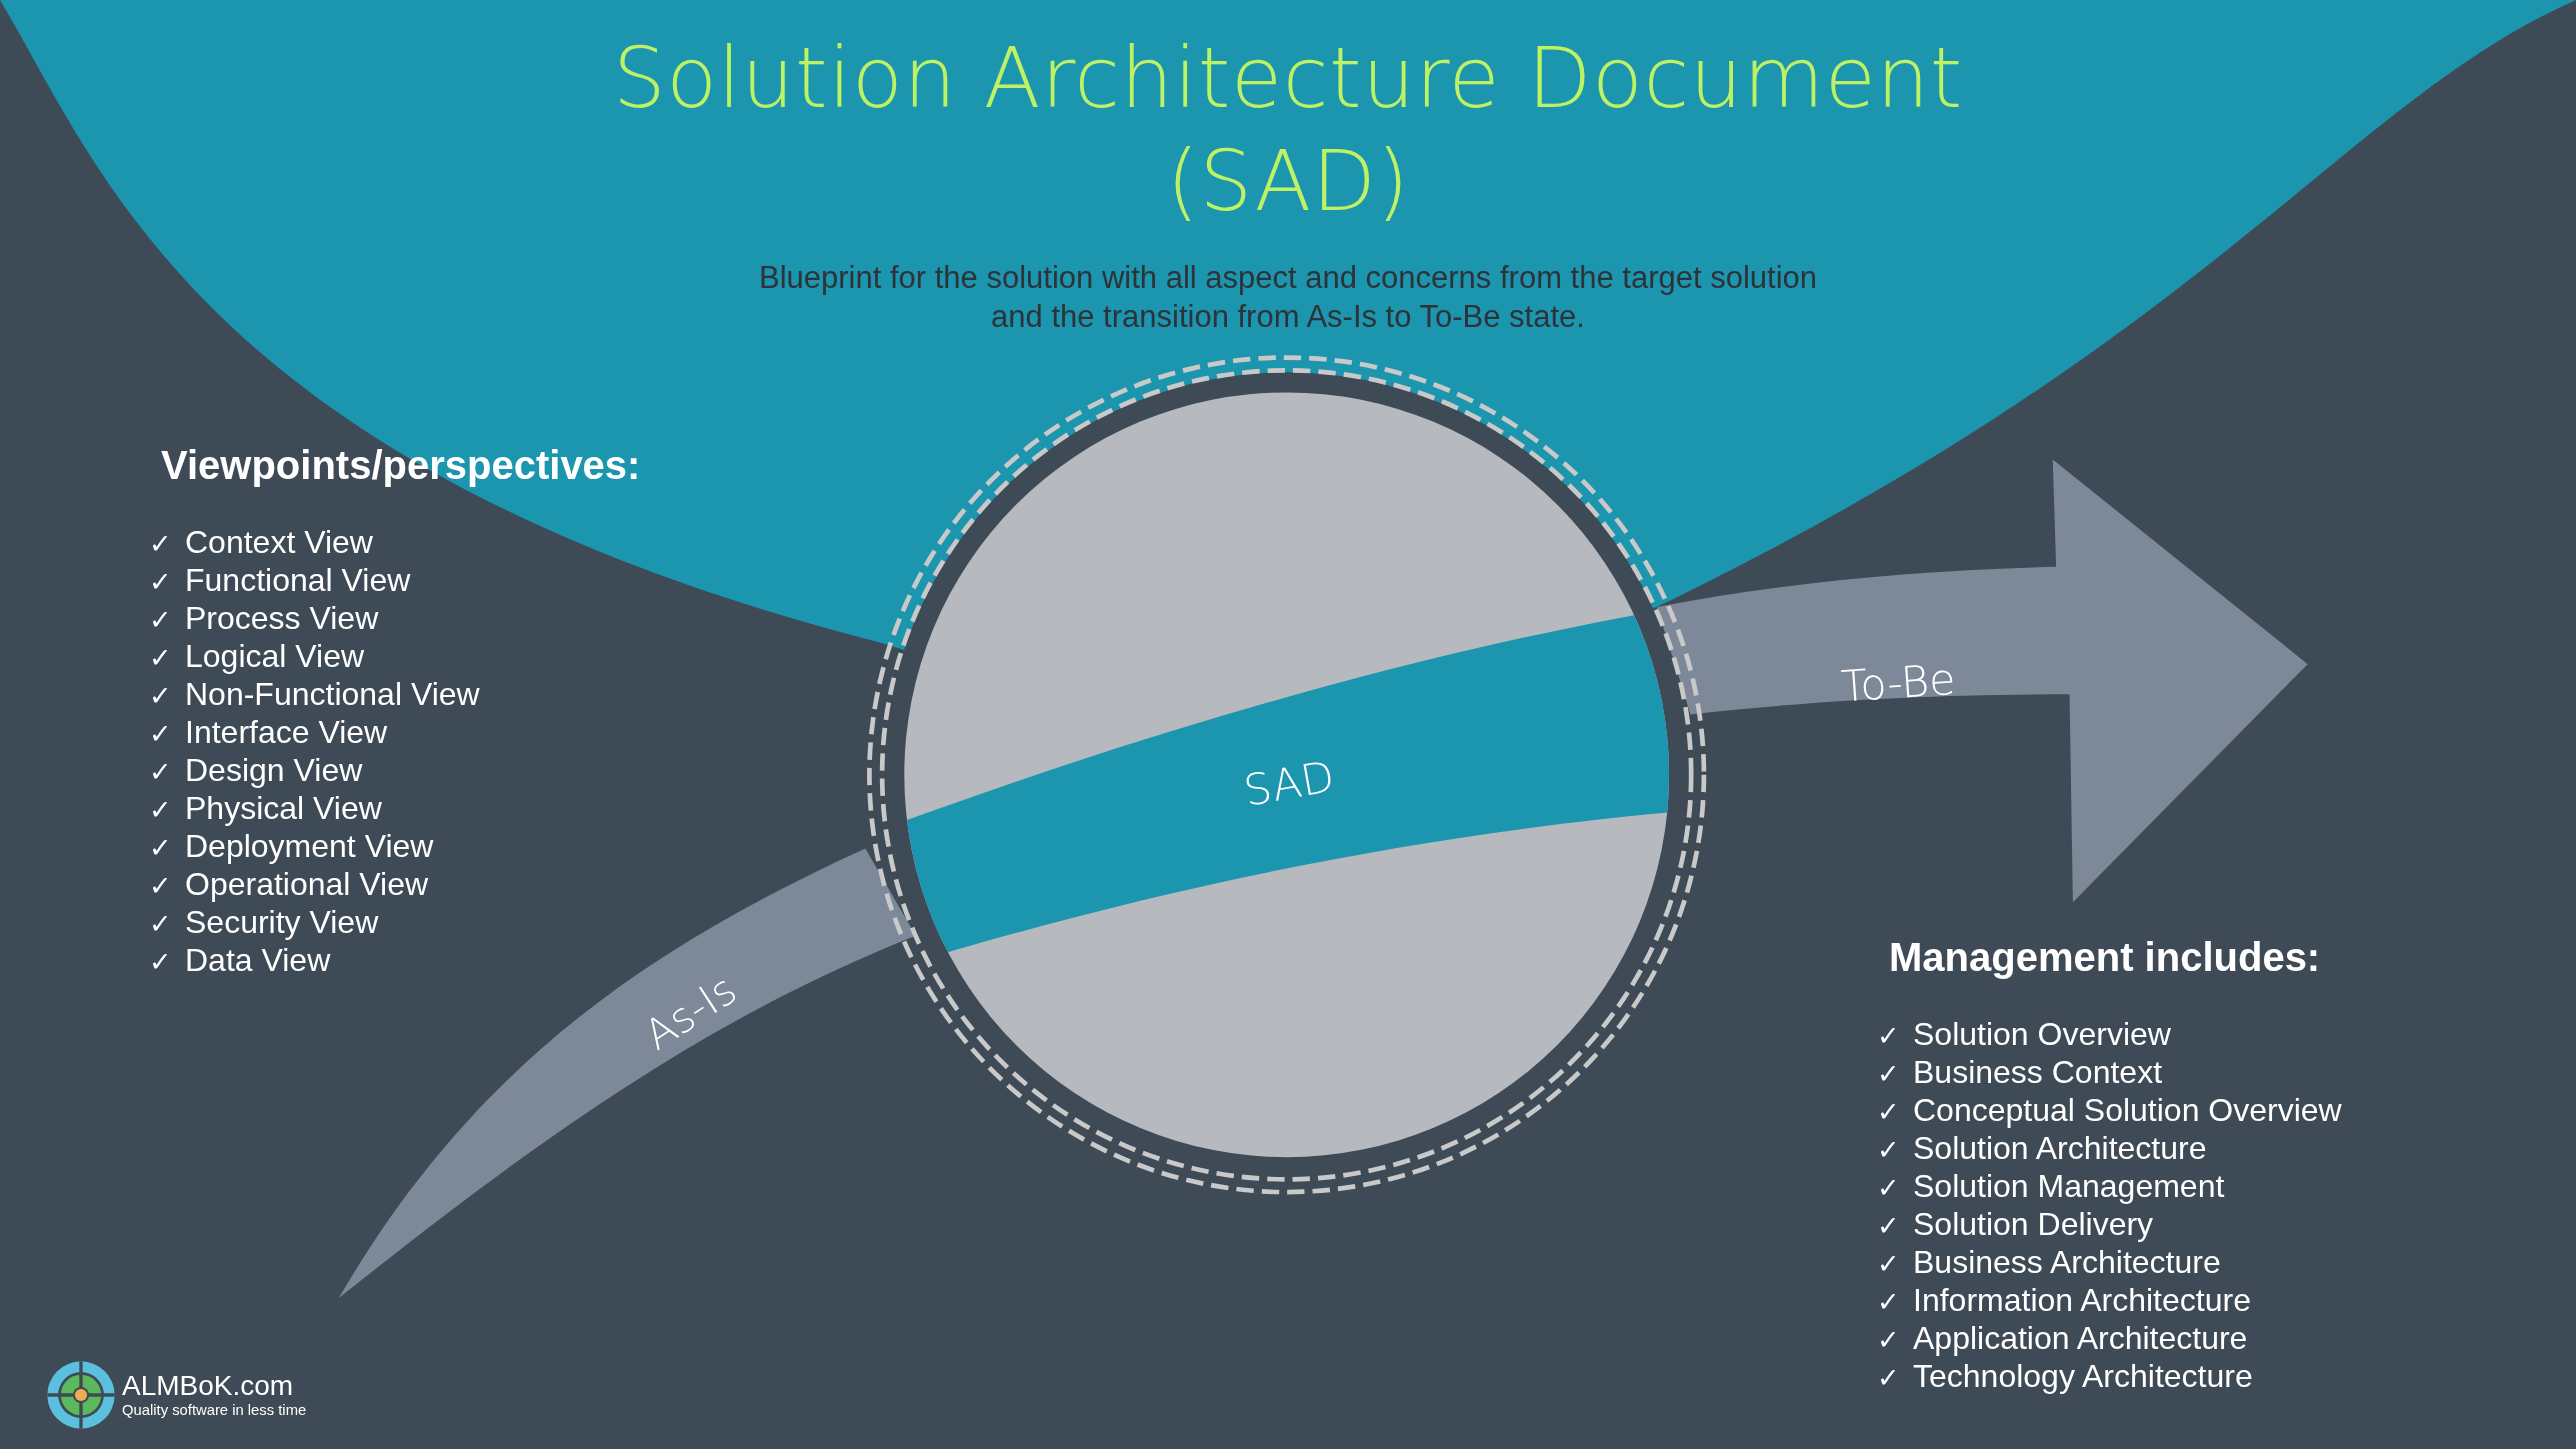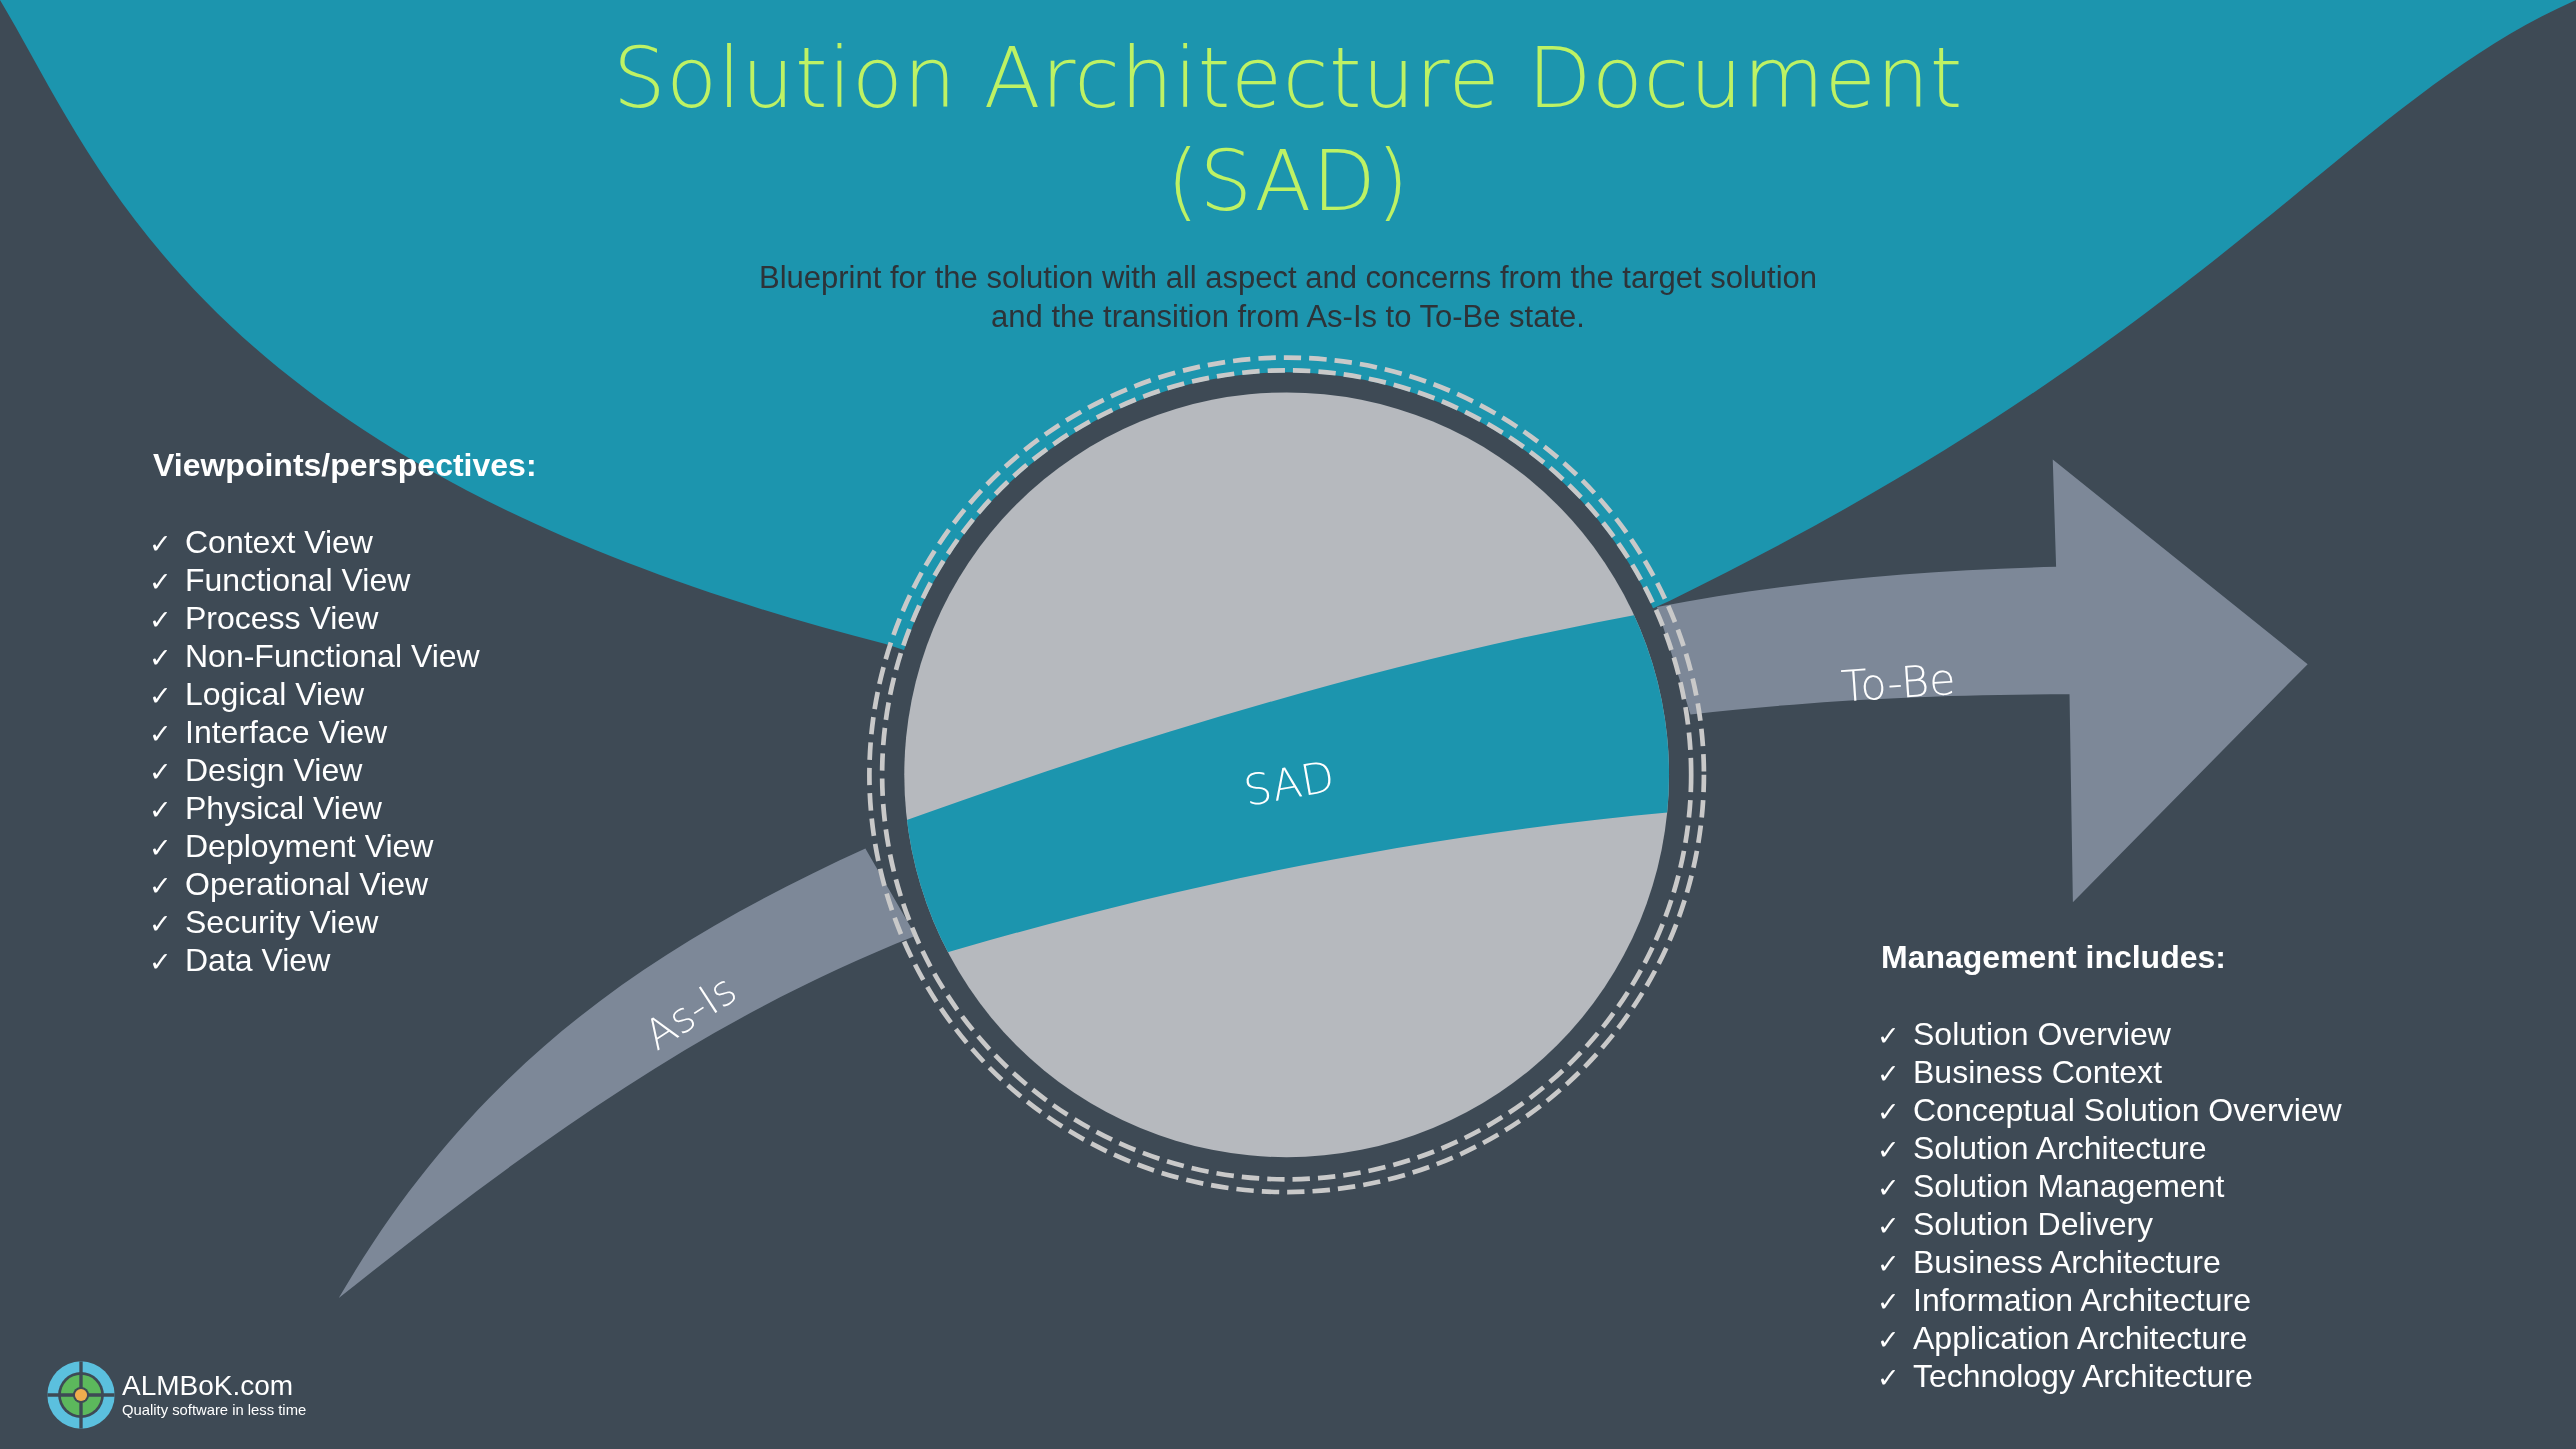--- a/index.html
+++ b/index.html
@@ -3,21 +3,21 @@
 <meta charset="utf-8">
 <style>
   html, body { margin:0; padding:0; }
   body { width:2576px; height:1449px; position:relative; overflow:hidden; background:#3e4a55; font-family:"Liberation Sans", sans-serif; }
   #art { position:absolute; left:0; top:0; width:2576px; height:1449px; }
   .title { position:absolute; left:0; width:2576px; text-align:center; color:#bef264; font-family:"DejaVu Sans", sans-serif; font-weight:200; font-size:83px; line-height:101px; letter-spacing:0.7px; }
   .title.l1 { top:28px; }
   .title.l2 { top:131px; }
   .subtitle { position:absolute; left:0; width:2576px; top:258px; text-align:center; color:#2d3338; font-size:31px; line-height:39px; }
   .list { position:absolute; color:#ffffff; }
-  .list h3 { margin:0 0 39px 4px; font-size:32px; font-weight:bold; line-height:39px; }
+  .list h3 { margin:0 0 39px 12px; font-size:40px; font-weight:bold; line-height:39px; }
   .list ul { list-style:none; margin:0; padding:0; }
   .list li { font-size:32px; line-height:36px; white-space:nowrap; }
   .list li .chk { display:inline-block; width:36px; font-family:"DejaVu Sans", sans-serif; font-size:27px; }
   #left-list { left:149px; top:446px; }
   #right-list { left:1877px; top:938px; }
   .logo { position:absolute; left:46px; top:1360px; display:flex; align-items:center; }
   .logo-text { margin-left:6px; color:#fff; }
   .logo-name { font-size:28px; line-height:31px; }
   .logo-tag { font-size:14.8px; line-height:19px; }
 </style>
@@ -60,22 +60,22 @@
   <div>Blueprint for the solution with all aspect and concerns from the target solution</div>
   <div>and the transition from As-Is to To-Be state.</div>
 </div>
 
 <div class="list" id="left-list">
   <h3>Viewpoints/perspectives:</h3>
   <ul>
     <li><span class="chk">✓</span><span>Context View</span></li>
     <li><span class="chk">✓</span><span>Functional View</span></li>
     <li><span class="chk">✓</span><span>Process View</span></li>
+    <li><span class="chk">✓</span><span>Logical View</span></li>
     <li><span class="chk">✓</span><span>Non-Functional View</span></li>
-    <li><span class="chk">✓</span><span>Logical View</span></li>
     <li><span class="chk">✓</span><span>Interface View</span></li>
     <li><span class="chk">✓</span><span>Design View</span></li>
     <li><span class="chk">✓</span><span>Physical View</span></li>
     <li><span class="chk">✓</span><span>Deployment View</span></li>
     <li><span class="chk">✓</span><span>Operational View</span></li>
     <li><span class="chk">✓</span><span>Security View</span></li>
     <li><span class="chk">✓</span><span>Data View</span></li>
   </ul>
 </div>
 

